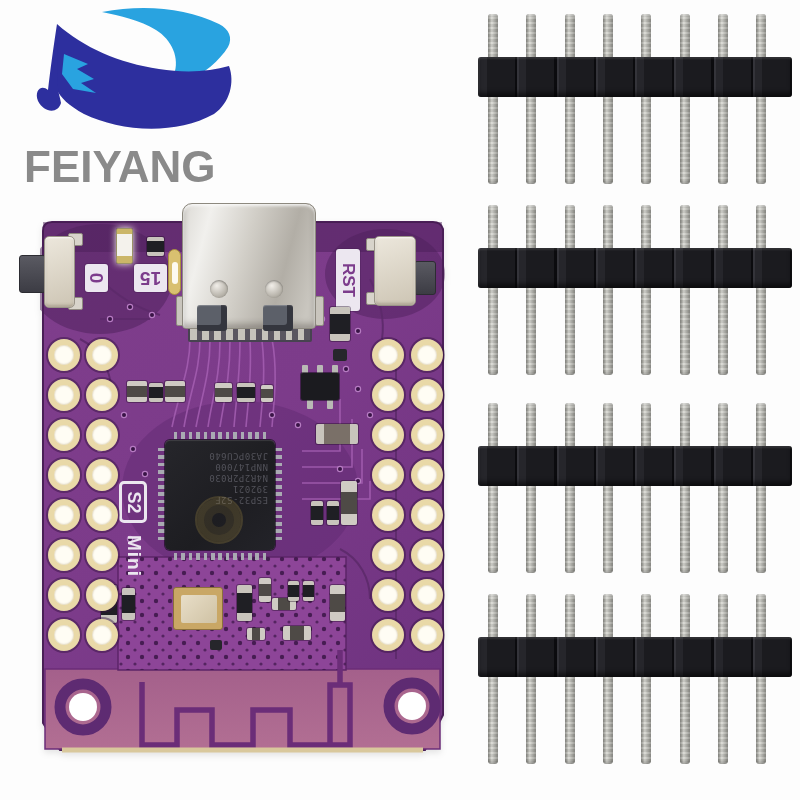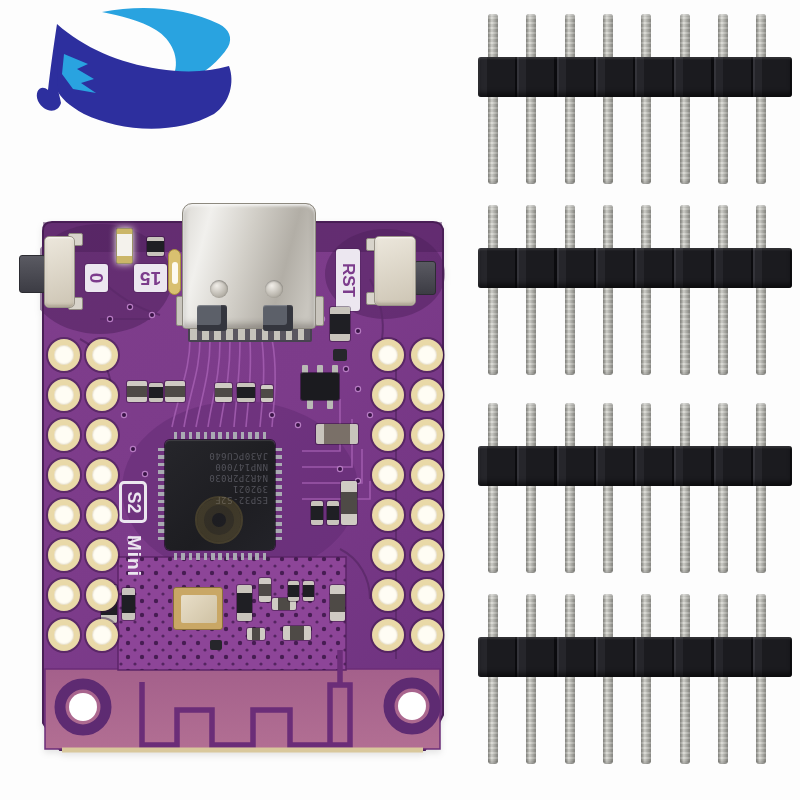--- a/index.html
+++ b/index.html
@@ -94,20 +94,21 @@
 <body>
 
 <div id="stage">
 
   <svg class="logo-flag" viewBox="0 0 212 146">
     <path d="M78,10 C120,2 162,6 195,22 C205,27 209,36 204,45 C196,58 180,72 162,80 C154,83 148,80 150,73 C156,56 148,38 132,28 C116,18 96,14 78,10 Z" fill="#29a3e0"></path>
     <path d="M33,22 C60,46 95,61 135,67 C160,71 185,70 205,64 C211,80 206,101 190,112 C150,134 95,129 60,112 C45,104 36,95 33,88 Z" fill="#2d2f9e"></path>
     <path d="M33,22 C29,48 26,70 24,88 C17,82 10,89 14,99 C20,111 34,112 37,101 C36,95 34,90 34,86 Z" fill="#2d2f9e"></path>
     <path d="M40,52 L64,62 L53,67 L70,77 L57,81 L72,91 L49,87 L38,72 Z" fill="#29a3e0"></path>
   </svg>
+  <div class="brand-name">FEIYANG</div>
 
   <svg class="board-svg" viewBox="0 0 405 537">
     <defs>
       <linearGradient id="boardGrad" x1="0" y1="0" x2="0.8" y2="1">
         <stop offset="0" stop-color="#7f3e8c"></stop>
           <stop offset="0.5" stop-color="#7c3b8a"></stop>
           <stop offset="1" stop-color="#6f3380"></stop>
       </linearGradient>
       <linearGradient id="antGrad" x1="0" y1="0" x2="0" y2="1">
         <stop offset="0" stop-color="#a4608b"></stop>

